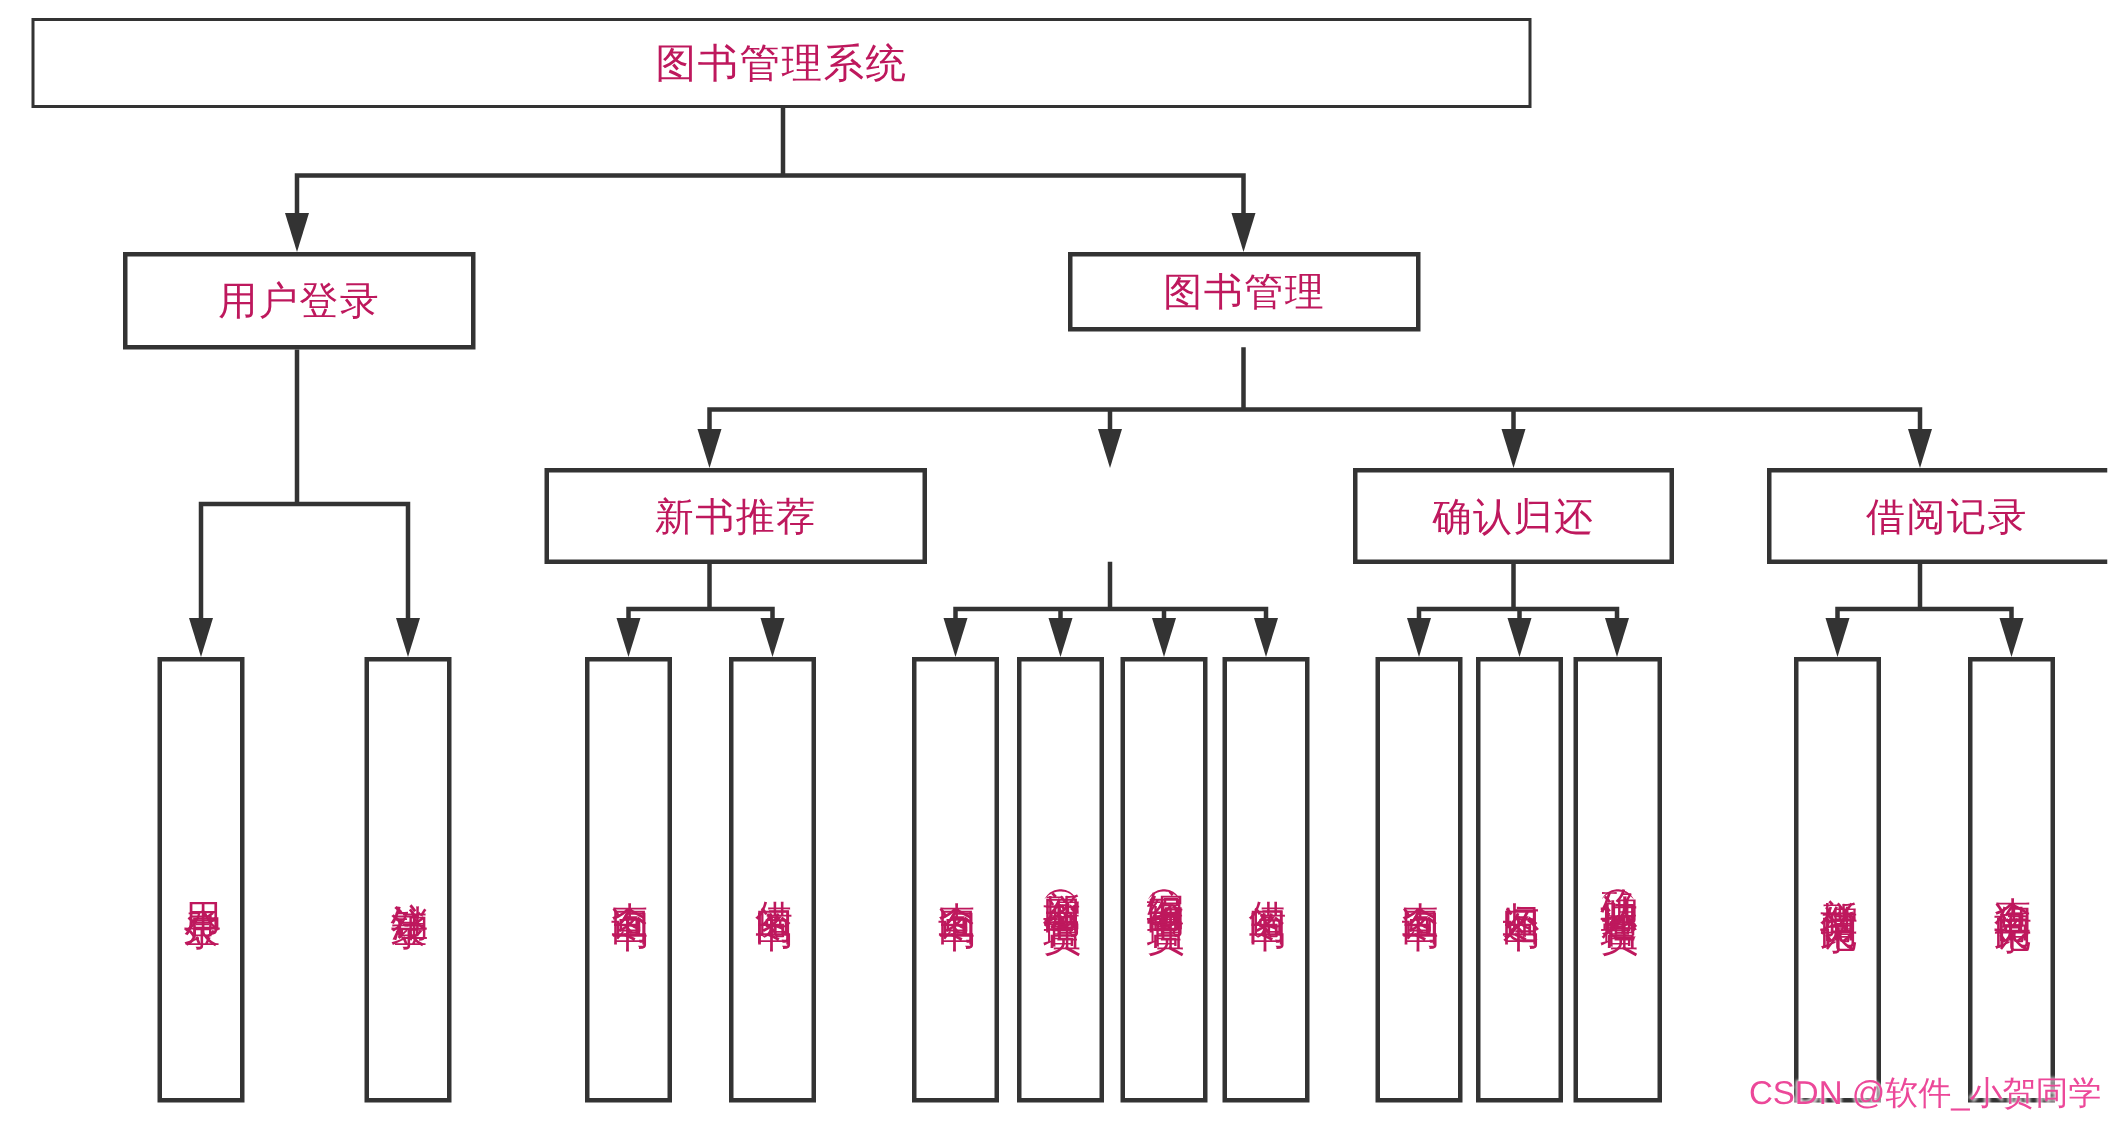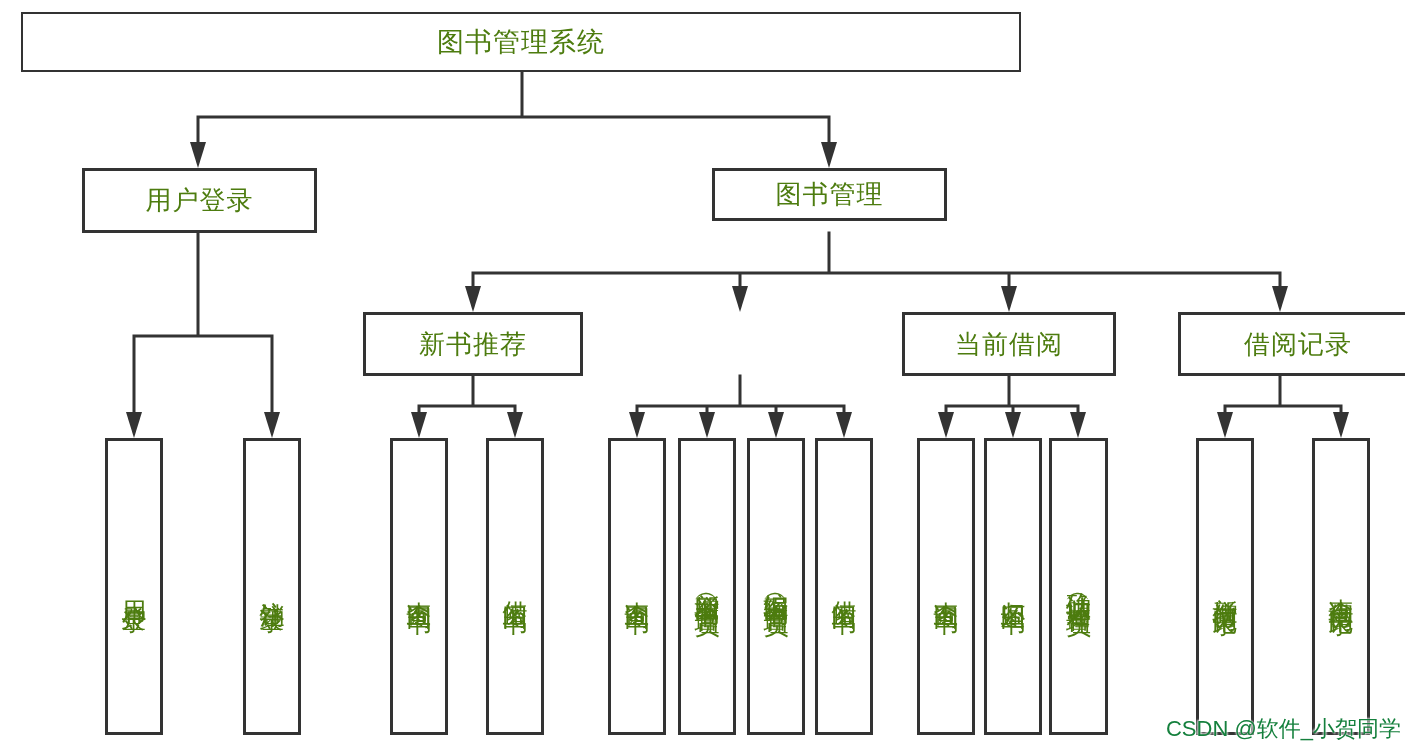--- a/index.html
+++ b/index.html
@@ -35,21 +35,21 @@
   }
   .node {
     position: absolute;
     box-sizing: border-box;
     background: #ffffff;
     border: 3px solid #333333;
     display: flex;
     align-items: center;
     justify-content: center;
     z-index: 2;
-    color: #4d7c0f;
+    color: #be185d;
   }
   .node.root {
     border-width: 2px;
   }
   .node.root span {
     font-size: 27px;
     letter-spacing: 1px;
   }
   .node.branch span {
     font-size: 26px;
@@ -60,21 +60,21 @@
     font-size: 25px;
     letter-spacing: 3px;
     line-height: 1;
   }
   .watermark {
     position: absolute;
     right: 4px;
     bottom: 3px;
     z-index: 5;
     font-size: 22px;
-    color: #15803d;
+    color: #ec4899;
     text-shadow: 1px 1px 2px rgba(255,255,255,0.95), -1px -1px 2px rgba(255,255,255,0.95);
     white-space: nowrap;
   }
 </style>
 </head>
 <body>
 
 <div class="canvas">
 
   <svg class="connectors" viewBox="0 0 1405 747" xmlns="http://www.w3.org/2000/svg">
@@ -120,25 +120,25 @@
     <span>图书管理系统</span>
   </div>
 
   <div class="node branch" style="left:82px;top:168px;width:235px;height:65px">
     <span>用户登录</span>
   </div>
   <div class="node branch" style="left:712px;top:168px;width:235px;height:53px">
     <span>图书管理</span>
   </div>
 
-  <div class="node branch" style="left:363px;top:312px;width:220px;height:64px">
+  <div class="node branch" style="left:363px;top:312px;width:255px;height:64px">
     <span>新书推荐</span>
   </div>
   <div class="node branch" style="left:902px;top:312px;width:214px;height:64px">
-    <span>当前借阅</span>
+    <span>确认归还</span>
   </div>
   <div class="node branch" style="left:1178px;top:312px;width:240px;height:64px">
     <span>借阅记录</span>
   </div>
 
   <div class="node leaf" style="left:105px;top:438px;width:58px;height:297px">
     <span>用户登录</span>
   </div>
   <div class="node leaf" style="left:243px;top:438px;width:58px;height:297px">
     <span>注销登录</span>

